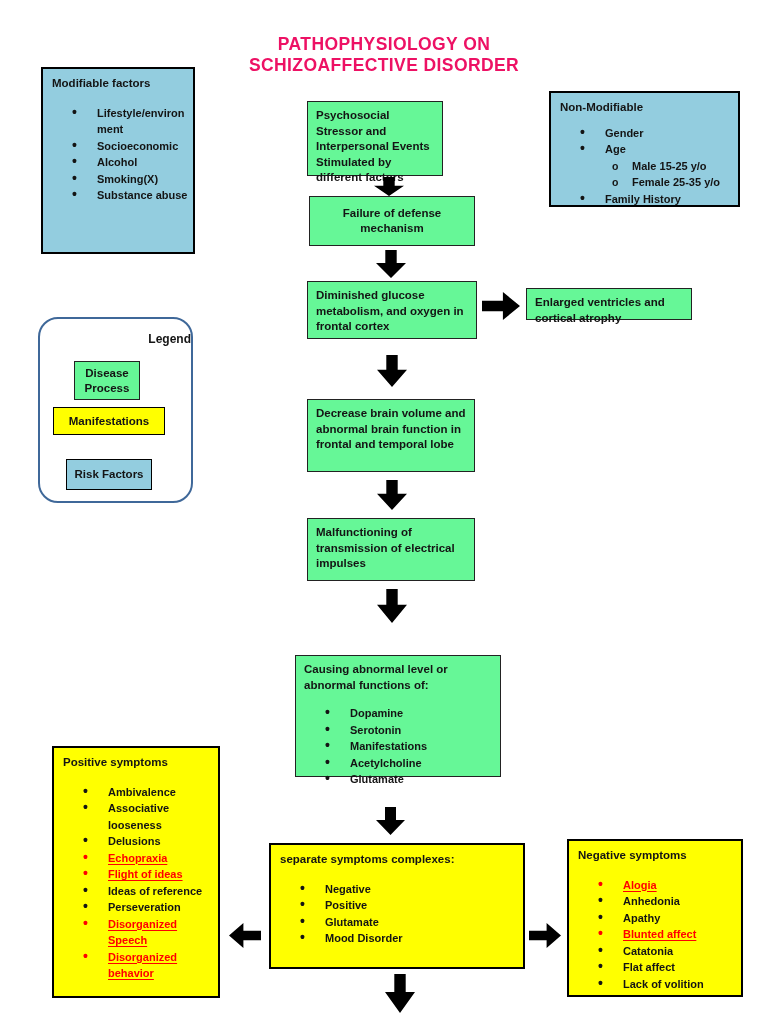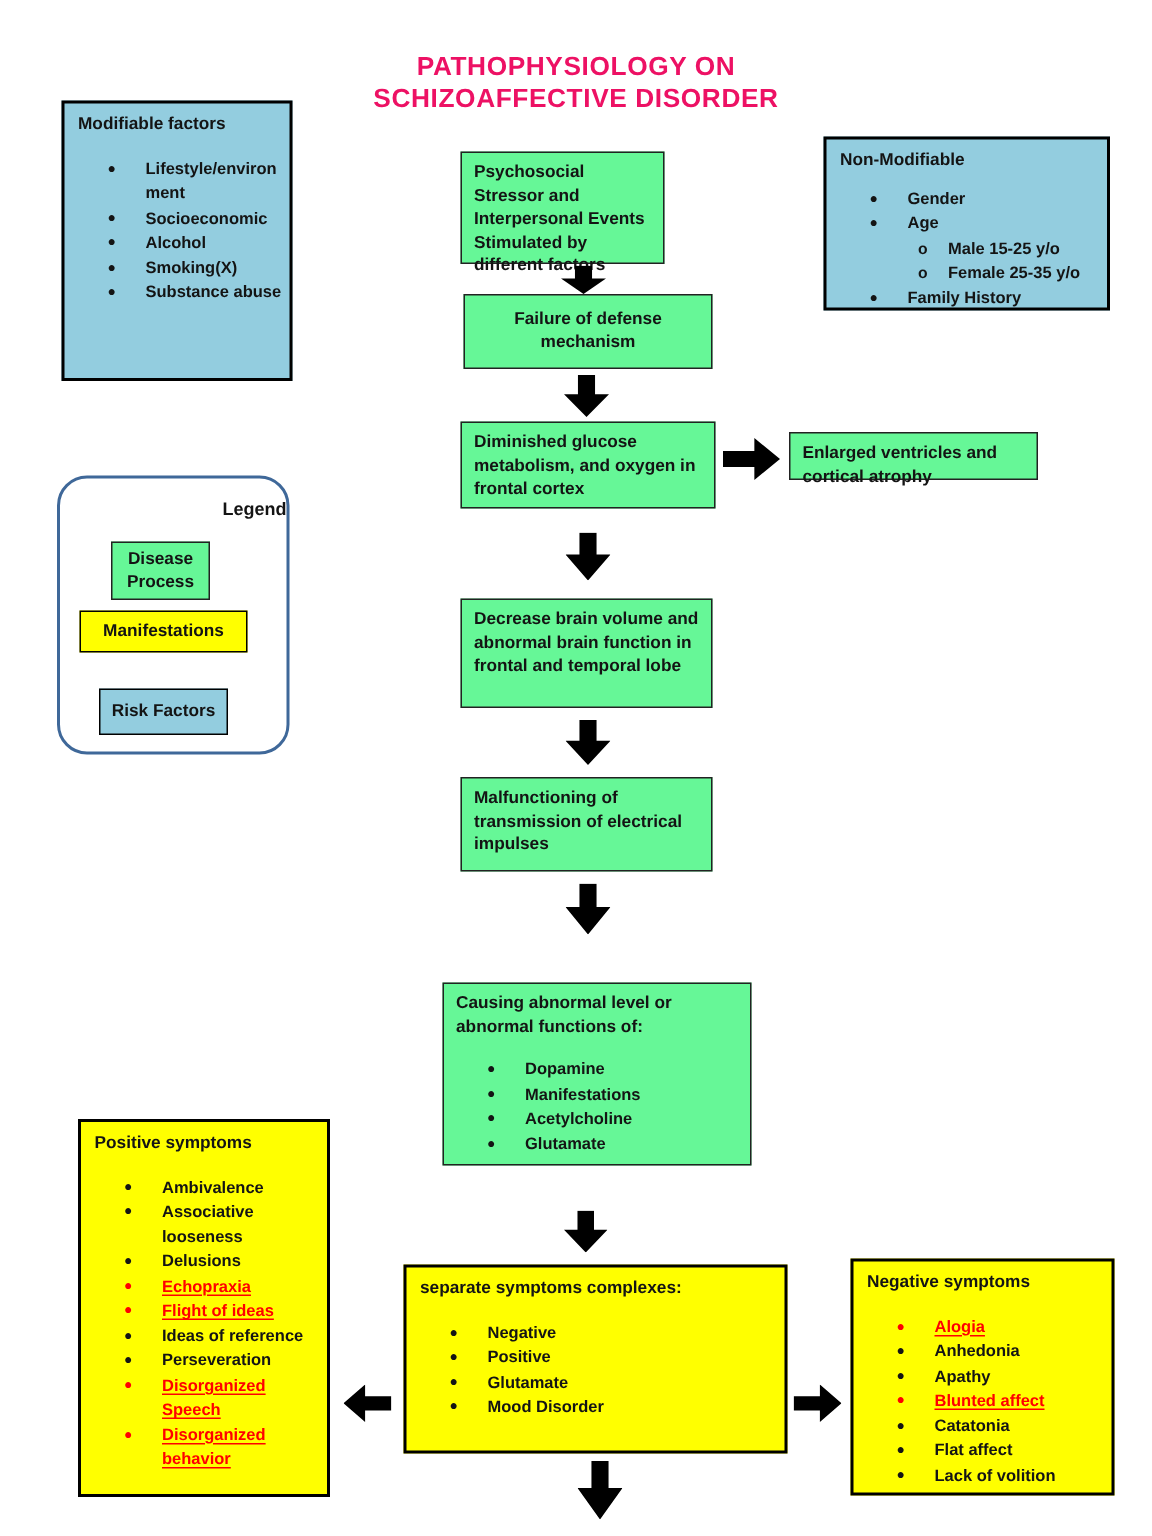--- a/index.html
+++ b/index.html
@@ -91,20 +91,21 @@
   <div class="arrow arrow-down" style="left:377px;top:480px;width:30px;height:30px;"></div>
 
   <div class="box green pad" style="left:307px;top:518px;width:168px;height:63px;">Malfunctioning of transmission of electrical impulses</div>
 
   <div class="arrow arrow-down" style="left:377px;top:589px;width:30px;height:34px;"></div>
 
   <div class="box green" style="left:295px;top:631px;width:206px;height:122px;margin-top:24px;">
     <div class="pad" style="padding-bottom:0;">Causing abnormal level or abnormal functions of:</div>
     <ul class="blist" style="margin-top:12px;">
         <li>Dopamine</li>
+        <li>Serotonin</li>
         <li>Manifestations</li>
         <li>Acetylcholine</li>
         <li>Glutamate</li>
       </ul>
   </div>
 
   <div class="arrow arrow-down" style="left:376px;top:807px;width:29px;height:28px;"></div>
 
   <div class="legend">
     <div class="legend-title">Legend</div>

